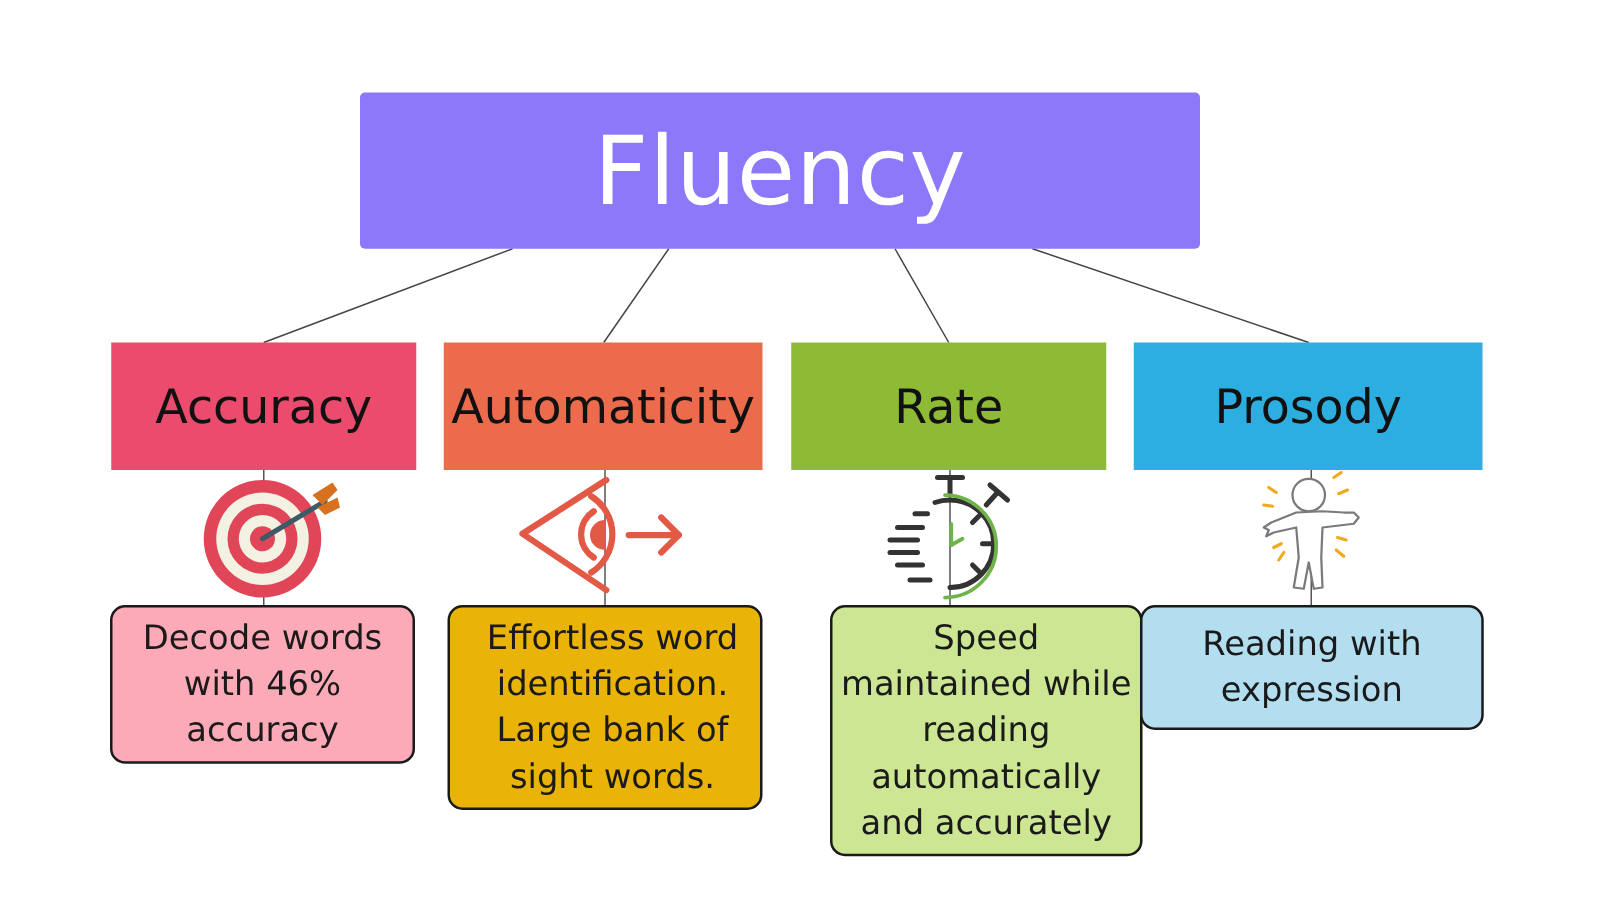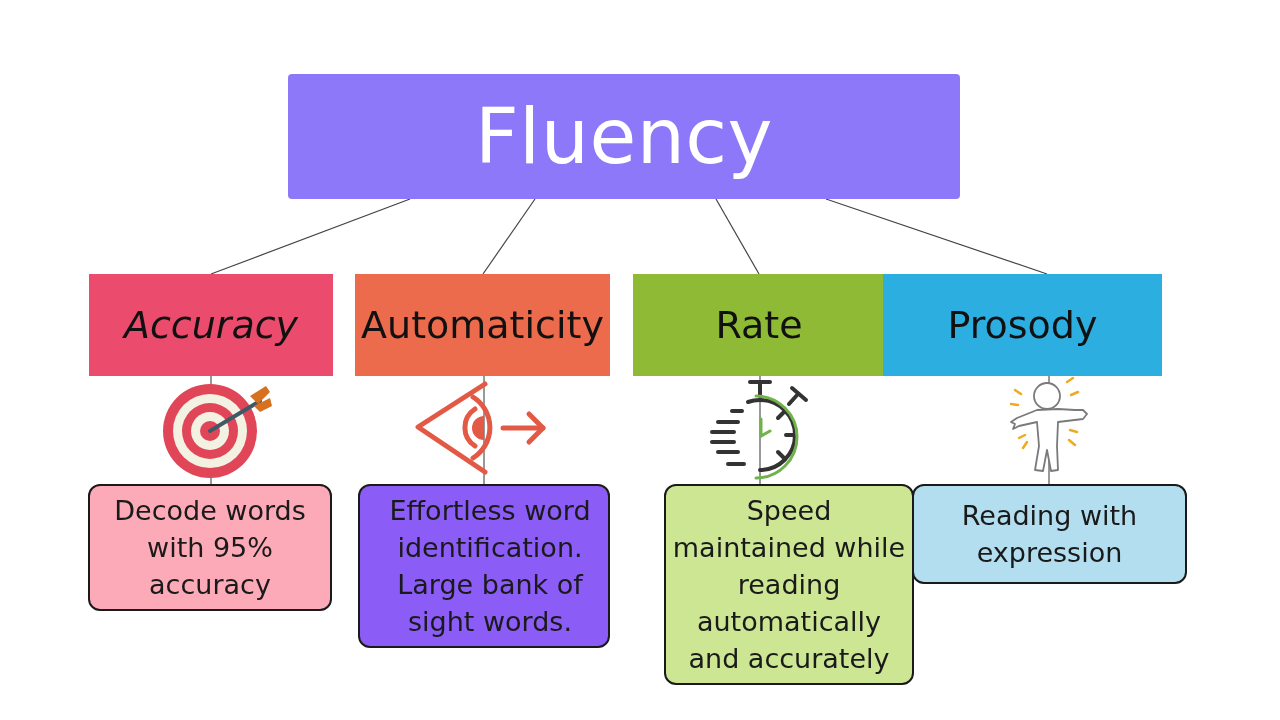--- a/index.html
+++ b/index.html
@@ -44,30 +44,30 @@
   <line x1="211" y1="376" x2="211" y2="484" stroke="#555" stroke-width="1.2"></line>
   <line x1="484" y1="376" x2="484" y2="484" stroke="#555" stroke-width="1.2"></line>
   <line x1="760" y1="376" x2="760" y2="484" stroke="#555" stroke-width="1.2"></line>
   <line x1="1049" y1="376" x2="1049" y2="484" stroke="#555" stroke-width="1.2"></line>
 </svg>
 
 <div class="abs title-box" style="background: rgb(140, 120, 248);">
   <span>Fluency</span>
 </div>
 
-<div class="abs cat-box" style="left: 89px; width: 244px; background: rgb(235, 76, 109); font-style: italic;">
+<div class="abs cat-box" style="left: 89px; width: 244px; background: rgb(235, 76, 109);">
   <span>Accuracy</span>
 </div>
 <div class="abs cat-box" style="left: 355px; width: 255px; background: rgb(236, 107, 77);">
   <span>Automaticity</span>
 </div>
 <div class="abs cat-box" style="left: 633px; width: 252px; background: rgb(143, 186, 53);">
   <span>Rate</span>
 </div>
-<div class="abs cat-box" style="left: 883px; width: 279px; background: rgb(44, 174, 224);">
+<div class="abs cat-box" style="left: 907px; width: 279px; background: rgb(44, 174, 224);">
   <span>Prosody</span>
 </div>
 
 <div class="abs icon" style="left:146px;">
   <svg viewBox="0 0 130 110">
     <circle cx="64" cy="57" r="47" fill="#e04658"></circle>
     <circle cx="64" cy="57" r="37" fill="#f2f1e2"></circle>
     <circle cx="64" cy="57" r="28" fill="#e04658"></circle>
     <circle cx="64" cy="57" r="19" fill="#f2f1e2"></circle>
     <circle cx="64" cy="57" r="10" fill="#e04658"></circle>
@@ -130,23 +130,23 @@
       <line x1="76" y1="21" x2="83" y2="18"></line>
       <line x1="75" y1="56" x2="82" y2="58"></line>
       <line x1="74" y1="66" x2="80" y2="71"></line>
       <line x1="24" y1="64" x2="30" y2="61"></line>
       <line x1="28" y1="74" x2="32" y2="68"></line>
     </g>
   </svg>
 </div>
 
 <div class="abs desc-box" style="left: 88px; width: 244px; height: 127px; background: rgb(253, 170, 184);">
-  <span>Decode words with 95% accuracy</span>
+  <span>Decode words with 46% accuracy</span>
 </div>
-<div class="abs desc-box" style="left: 358px; width: 252px; height: 164px; background: #8b5cf6; padding-left: 18px;">
+<div class="abs desc-box" style="left: 358px; width: 252px; height: 164px; background: #eab308; padding-left: 18px;">
   <span>Effortless word identification. Large bank of sight words.</span>
 </div>
 <div class="abs desc-box" style="left: 636px; width: 250px; height: 201px; background: rgb(205, 230, 148); margin-left: 28px;">
   <span>Speed maintained while reading automatically and accurately</span>
 </div>
 <div class="abs desc-box" style="left: 912px; width: 275px; height: 100px; background: rgb(179, 222, 240);">
   <span>Reading with expression</span>
 </div>
 
 </body></html>

